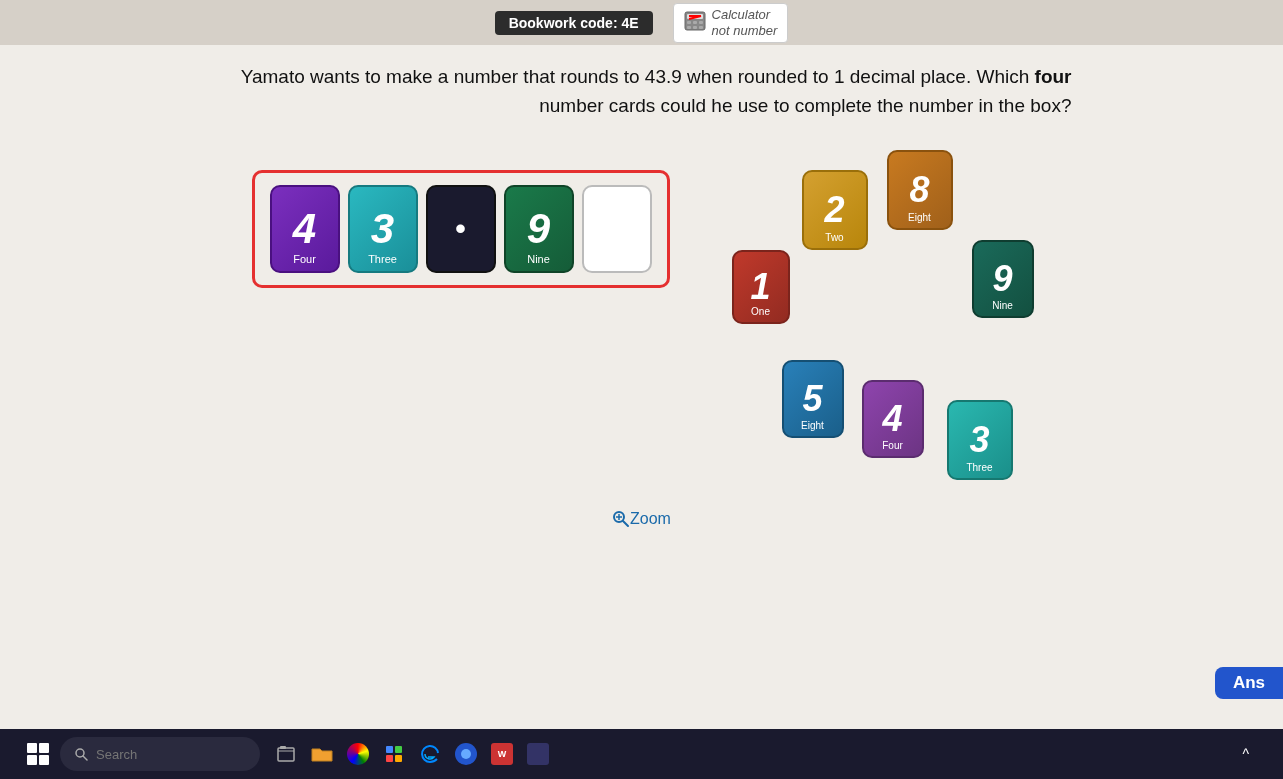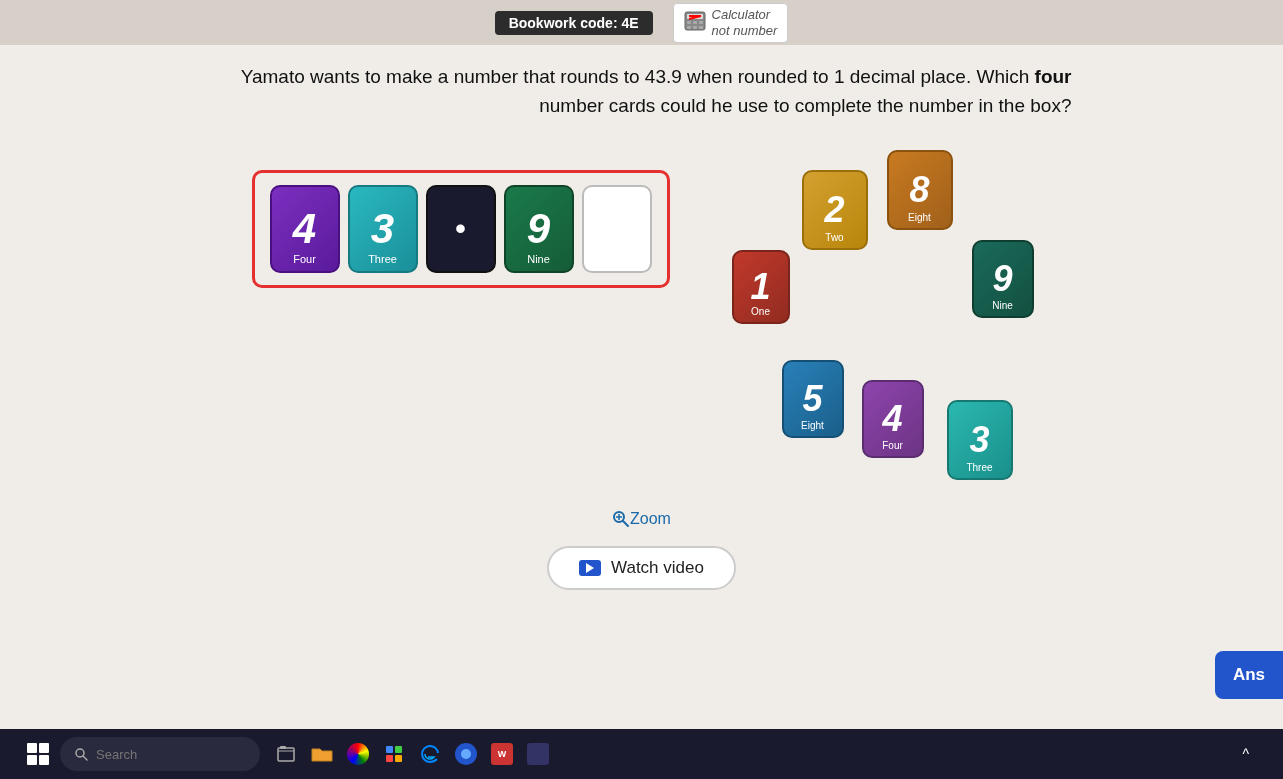--- a/index.html
+++ b/index.html
@@ -230,21 +230,21 @@
       border-bottom: 5px solid transparent;
     }
 
     
     .ans-btn {
       position: absolute;
       right: 0;
       bottom: 80px;
       background: #2255cc;
       color: white;
-      padding: 14px 18px;
+      padding: 6px 18px;
       border-radius: 8px 0 0 8px;
       font-size: 17px;
       font-weight: bold;
       cursor: pointer;
       border: none;
     }
 
     
     .taskbar {
       position: absolute;
@@ -423,24 +423,20 @@
   <button class="zoom-btn">
     <svg width="18" height="18" viewBox="0 0 18 18">
       <circle cx="7" cy="7" r="5" fill="none" stroke="#1a6aaa" stroke-width="2"></circle>
       <line x1="11" y1="11" x2="16" y2="16" stroke="#1a6aaa" stroke-width="2" stroke-linecap="round"></line>
       <line x1="7" y1="4" x2="7" y2="10" stroke="#1a6aaa" stroke-width="1.5"></line>
       <line x1="4" y1="7" x2="10" y2="7" stroke="#1a6aaa" stroke-width="1.5"></line>
     </svg>
     <span>Zoom</span>
   </button>
 
-  <button class="watch-video-btn">
-    <div class="video-icon"></div>
-    <span>Watch video</span>
-  </button>
 
 </div>
 
 <button class="ans-btn">Ans</button>
 
 <div class="taskbar">
 
   <div class="taskbar-start">
     <div class="win-logo">
       <div></div>

